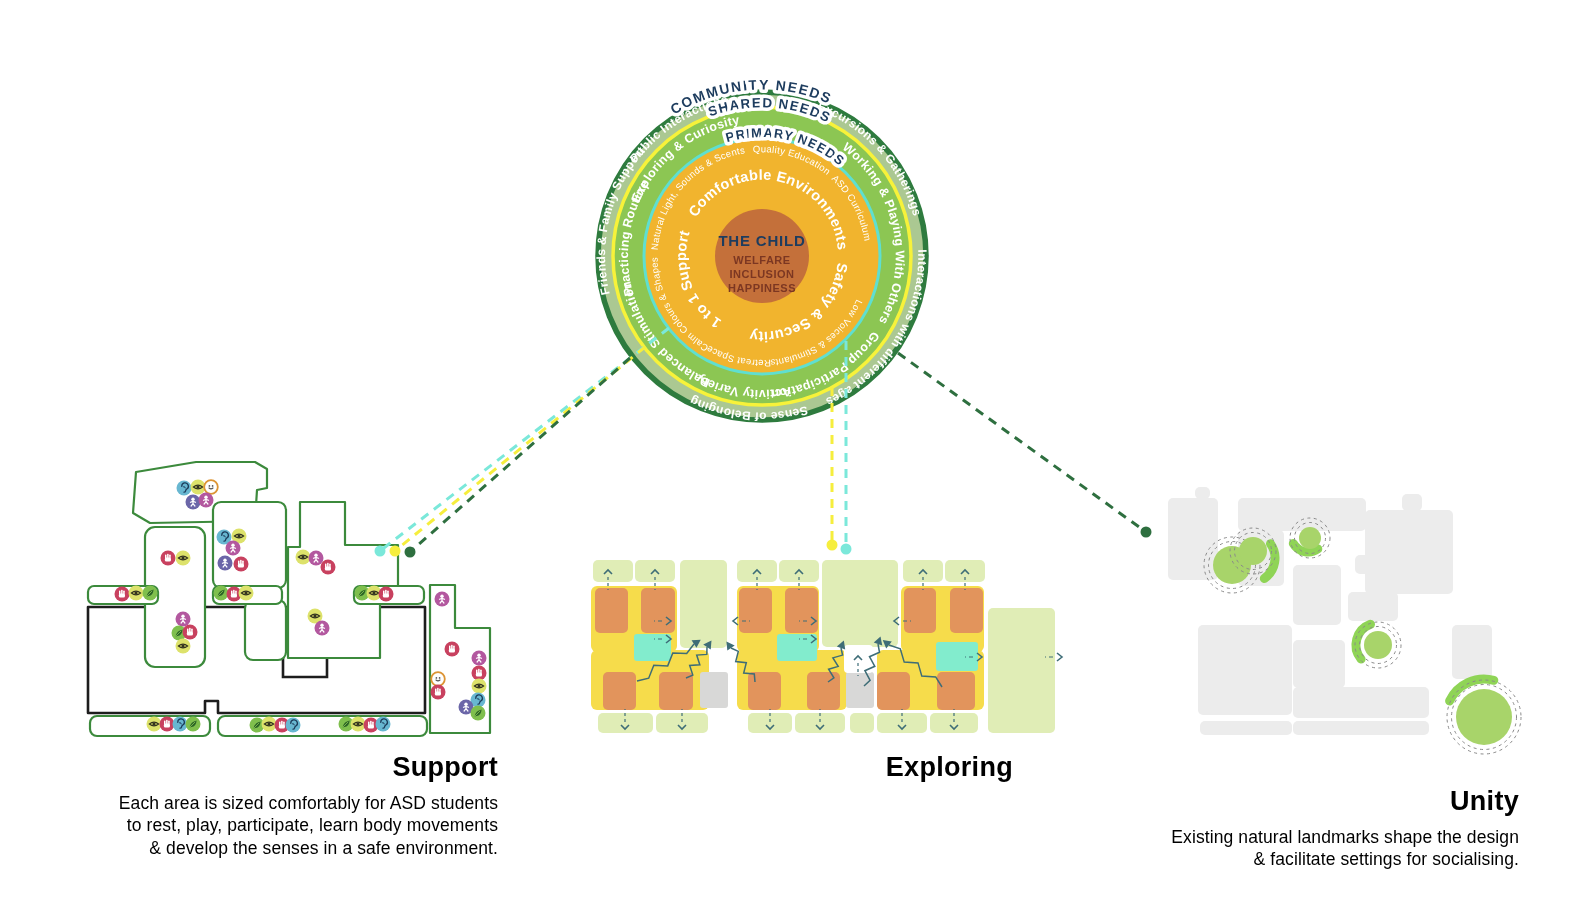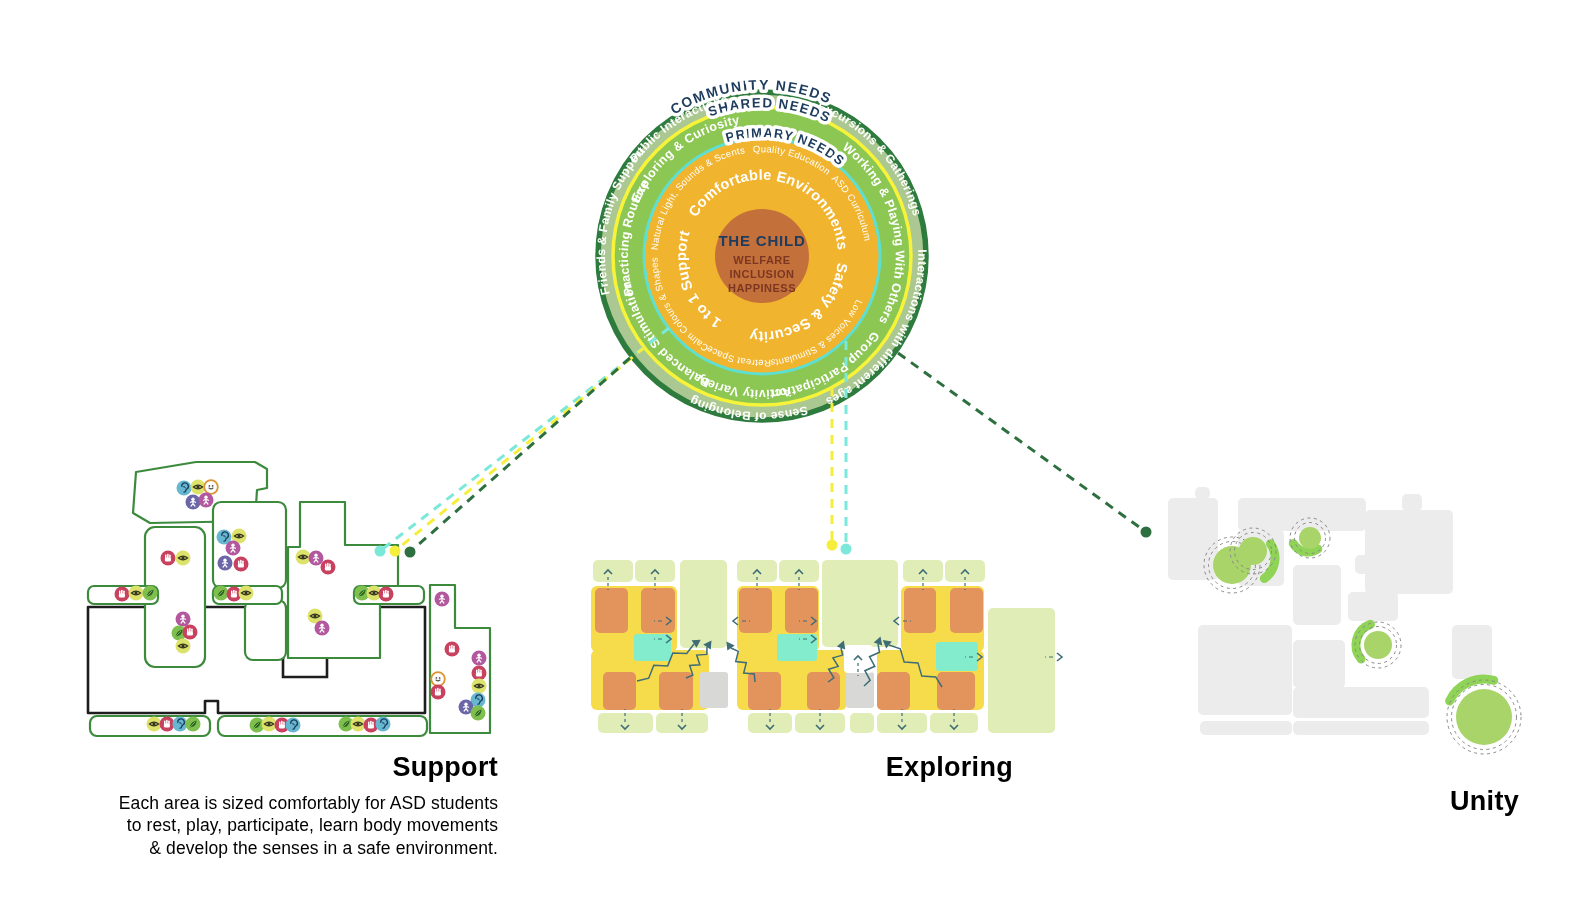--- a/index.html
+++ b/index.html
@@ -533,13 +533,15 @@
   <h2>Support</h2>
   <p>Each area is sized comfortably for ASD students
 to rest, play, participate, learn body movements
 &amp; develop the senses in a safe environment.</p>
 </div>
 <div class="caption" id="cap-diversity">
   <h2>Exploring</h2>
 </div>
 <div class="caption" id="cap-unity">
   <h2>Unity</h2>
+  <p>Existing natural landmarks shape the design
+&amp; facilitate settings for socialising.</p>
 </div>
 
 </body></html>

